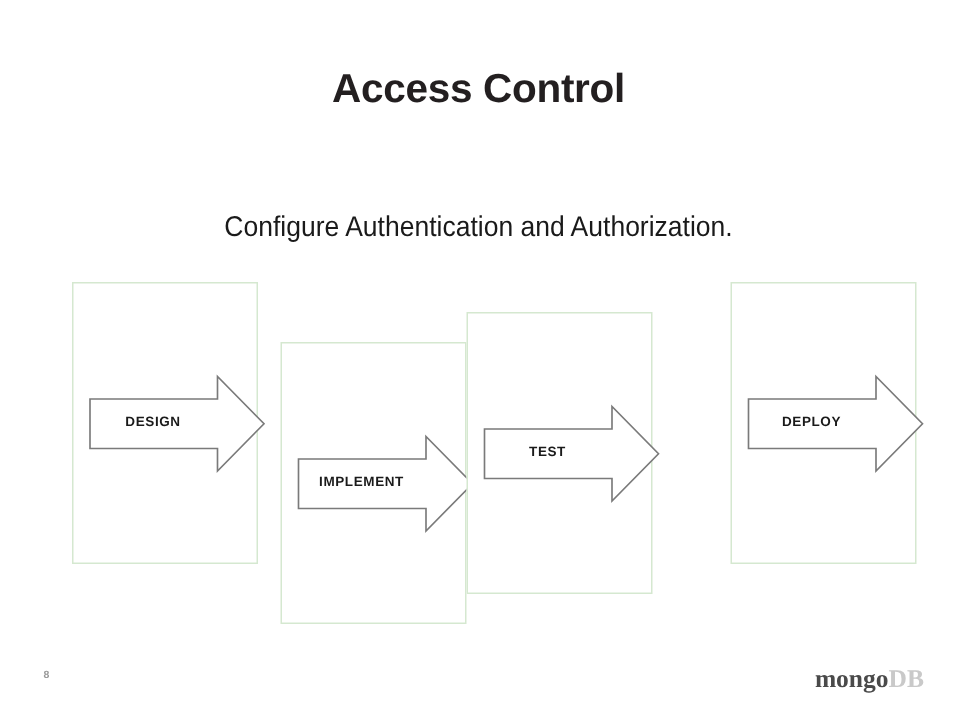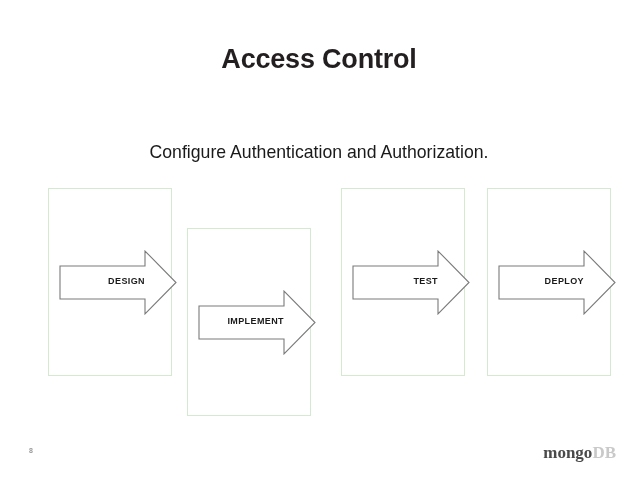--- a/index.html
+++ b/index.html
@@ -63,21 +63,21 @@
     position: absolute;
     top: 0;
     width: 124px;
     height: 188px;
     border: 1.5px solid #d5e8d0;
     background: #ffffff;
     box-sizing: border-box;
   }
   .card.c0 { left: 0px; }
   .card.c1 { left: 139px; margin-top: 40px; }
-  .card.c2 { left: 293px; }
+  .card.c2 { left: 263px; margin-top: 20px; }
   .card.c3 { left: 415px; margin-left: 24px; }
 
   
   .arrow-wrap {
     position: absolute;
     left: 10px;
     top: 61px;
     width: 119px;
     height: 65px;
   }
@@ -91,21 +91,21 @@
     fill: #ffffff;
     stroke: #7a7a7a;
     stroke-width: 1.1;
     stroke-linejoin: miter;
   }
   .arrow-label {
     position: absolute;
     left: 0;
     top: 25px;
     width: 86px;
-    text-align: right;
+    text-align: center;
     font-size: 9px;
     font-weight: bold;
     color: #1a1a1a;
     letter-spacing: 0.4px;
     line-height: 12px;
     white-space: nowrap;
   }
 
   
   .page-number {

